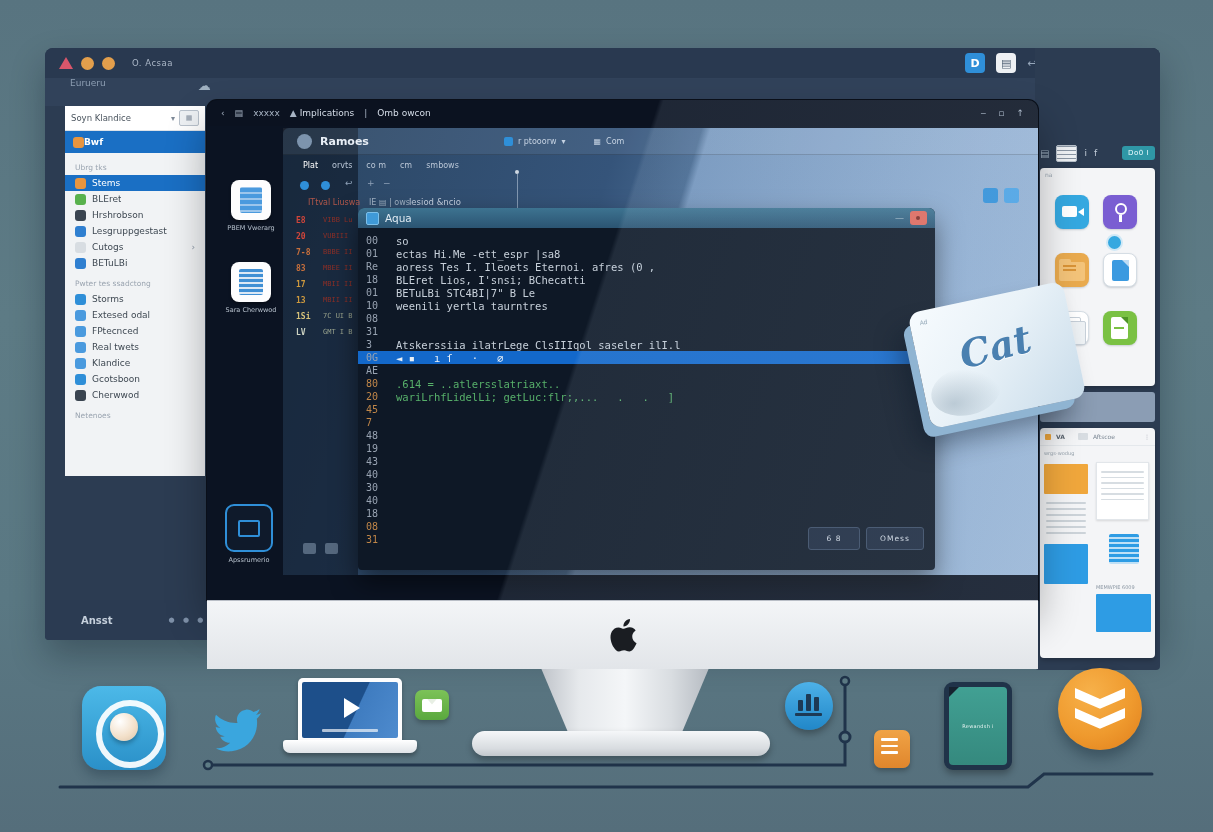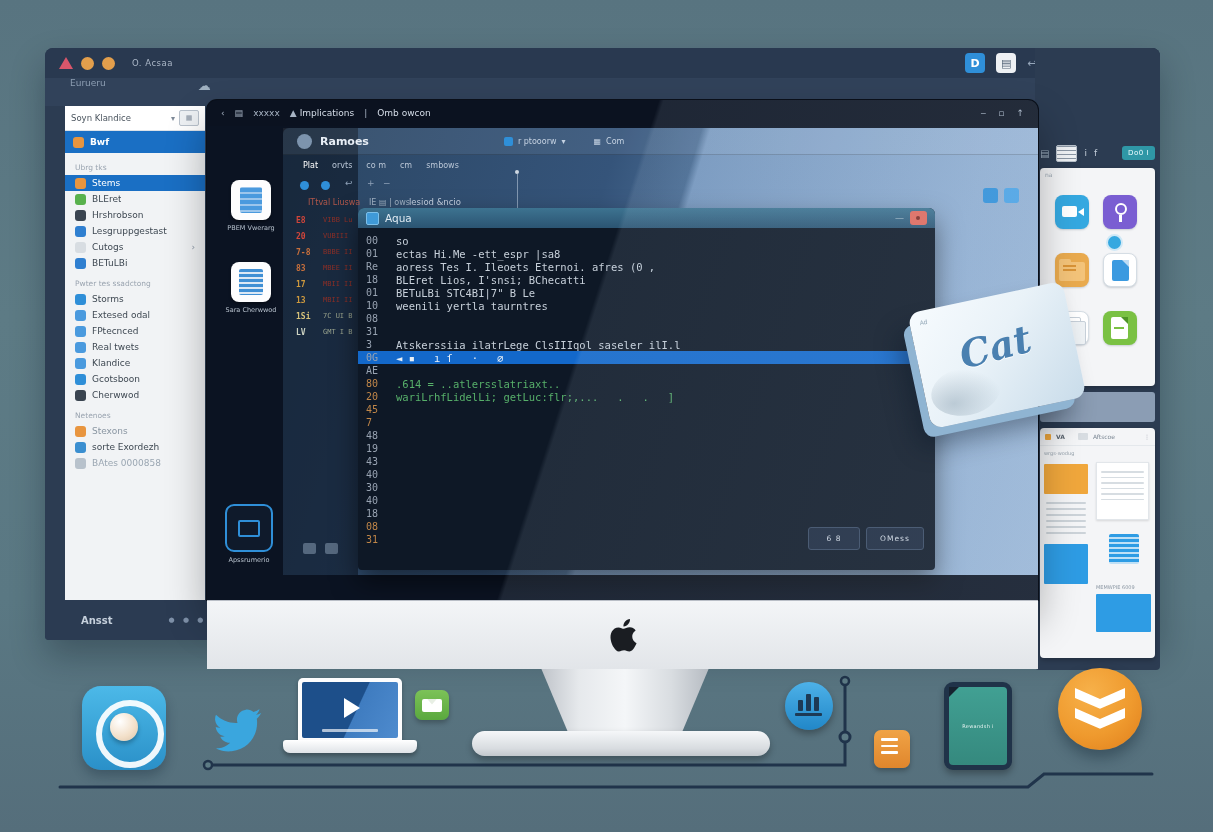--- a/index.html
+++ b/index.html
@@ -13,26 +13,26 @@
   .titlebar{position:absolute;left:0;top:0;right:0;height:30px;background:#293950;border-radius:8px 8px 0 0;display:flex;align-items:center;}
   .tl-tri{width:0;height:0;border-left:7px solid transparent;border-right:7px solid transparent;border-bottom:12px solid #d9566b;margin-left:14px;}
   .tl-c{width:13px;height:13px;border-radius:50%;background:#e39f4c;margin-left:8px;}
   .win-title{margin-left:17px;color:#aab6c6;font-size:8.5px;letter-spacing:.5px;}
   .tb-right{margin-left:auto;display:flex;align-items:center;gap:11px;padding-right:14px;}
   .tb-app{width:20px;height:20px;border-radius:4px;display:flex;align-items:center;justify-content:center;font-size:11px;font-weight:bold;}
   .tb-glyph{color:#96a6ba;font-size:11px;line-height:1;}
   .tb-box{border:1px solid #8ba0b8;border-radius:2px;color:#c2cdd9;font-size:7px;padding:2px 4px;letter-spacing:.5px;}
   .subbar{position:absolute;left:0;top:30px;right:0;height:28px;background:#31425a;display:flex;color:#8d9eb3;font-size:9px;}
   
-  .sb{position:absolute;left:20px;top:58px;width:140px;height:494px;background:#f1f3f5;display:flex;flex-direction:column;font-size:9px;color:#3e4852;overflow:hidden;}
+  .sb{position:absolute;left:20px;top:58px;width:140px;height:370px;background:#f1f3f5;display:flex;flex-direction:column;font-size:9px;color:#3e4852;overflow:hidden;}
   .sb-dd{height:24px;background:#fff;border-bottom:1px solid #dde2e8;display:flex;align-items:center;gap:4px;padding:0 6px;flex:none;}
   .sb-dd-txt{flex:1;font-size:8.5px;color:#4a545e;}
   .sb-dd-ch{color:#7e8a98;font-size:8px;}
   .sb-dd-btn{width:18px;height:14px;border:1px solid #b9c2cc;border-radius:2px;background:#eef1f4;color:#8a96a4;font-size:7px;display:flex;align-items:center;justify-content:center;}
-  .sb-pin{height:22px;background:#1a6fc4;color:#fff;display:flex;align-items:center;gap:6px;padding:0 8px;flex:none;font-weight:bold;font-size:9px;}
+  .sb-pin{height:22px;background:#1a6fc4;color:#fff;display:flex;align-items:center;padding:0 8px;flex:none;font-weight:bold;font-size:9px;}
   .sb-list{flex:1;padding-top:2px;}
   .sb-sec{padding:8px 10px 3px;color:#9aa4b0;font-size:7.5px;}
   .sb-it{height:16px;display:flex;align-items:center;gap:6px;padding:0 10px;}
   .sb-ic{width:11px;height:11px;border-radius:3px;flex:none;}
   .sb-lb{white-space:nowrap;overflow:hidden;}
   .sb-chev{margin-left:auto;color:#8a96a4;}
   .foot{position:absolute;left:0;bottom:0;right:0;height:40px;background:#2b3b52;border-radius:0 0 4px 4px;display:flex;align-items:center;}
   .foot-lb{margin-left:36px;color:#c6d0dc;font-size:10px;font-weight:bold;}
   .foot-dots{margin-left:56px;color:#7e90a8;font-size:7px;letter-spacing:3px;}
   
@@ -252,40 +252,20 @@
                 <div class="sb-it">
                   <span class="sb-ic" style="background: rgb(58, 68, 80);"></span>
                   <span class="sb-lb">Cherwwod</span>
                   <span class="sb-chev"></span>
                 </div>
               </div>
           </div>
 
           <div>
             <div class="sb-sec">Netenoes</div>
-            <div>
-
-                <div class="sb-it" style="color: rgb(138, 150, 162);">
-                  <span class="sb-ic" style="background: rgb(232, 149, 63);"></span>
-                  <span class="sb-lb">Stexons</span>
-                  <span class="sb-chev"></span>
-                </div>
-
-                <div class="sb-it">
-                  <span class="sb-ic" style="background: rgb(59, 143, 208);"></span>
-                  <span class="sb-lb">sorte Exordezh</span>
-                  <span class="sb-chev"></span>
-                </div>
-
-                <div class="sb-it" style="color: rgb(154, 166, 178);">
-                  <span class="sb-ic" style="background: rgb(184, 194, 204);"></span>
-                  <span class="sb-lb">BAtes 0000858</span>
-                  <span class="sb-chev"></span>
-                </div>
-              </div>
           </div>
         </div>
     </div>
 
     <div class="foot">
       <span class="foot-lb">Ansst</span>
       <span class="foot-dots">● ● ● ●</span>
     </div>
   </div>
 

